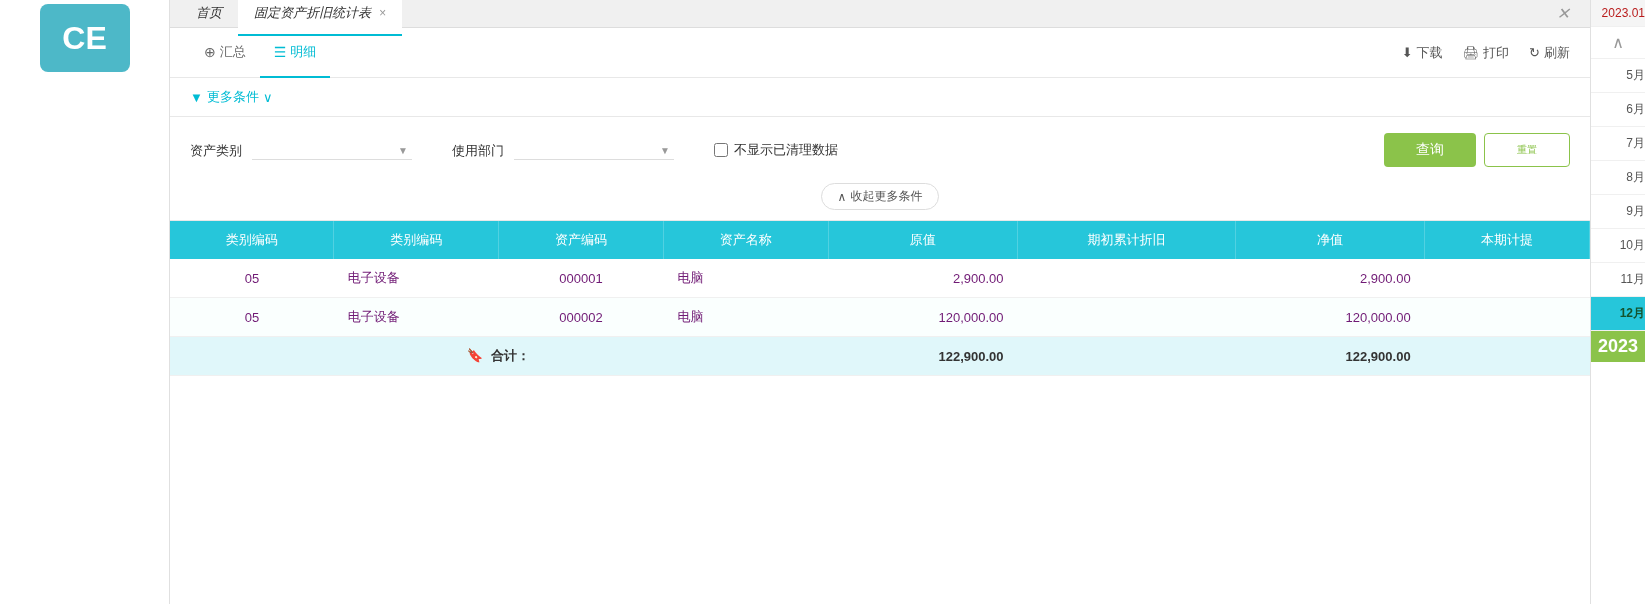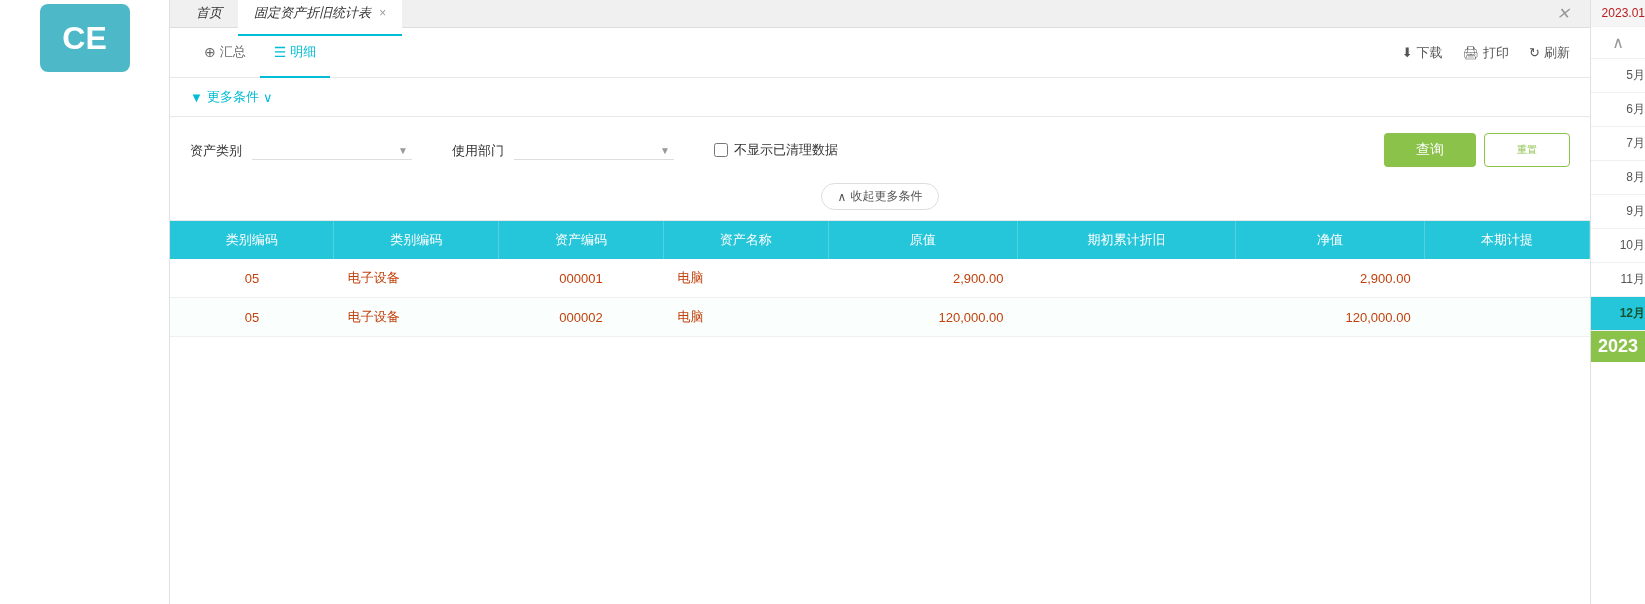--- a/index.html
+++ b/index.html
@@ -293,21 +293,21 @@
     tbody tr {
       background: #fff;
       border-bottom: 1px solid #f0f0f0;
     }
     tbody tr:nth-child(even) {
       background: #fafffe;
     }
     tbody td {
       padding: 10px 14px;
       text-align: center;
-      color: #c2410c;
+      color: #701a75;
     }
     tbody td.left {
       text-align: left;
     }
     tbody td.right {
       text-align: right;
     }
     .total-row {
       background: #e0f7fa !important;
     }
@@ -500,20 +500,32 @@
           <tr>
       <td class="center">05</td>
       <td class="left">电子设备</td>
       <td class="center">000002</td>
       <td class="left">电脑</td>
       <td class="right">120,000.00</td>
       <td class="center"></td>
       <td class="right">120,000.00</td>
       <td class="center"></td>
     </tr>
+          <tr class="total-row">
+    <td></td>
+    <td colspan="2" style="text-align:center;">
+      <span class="total-icon">🔖</span>
+      合计：
+    </td>
+    <td></td>
+    <td class="right">122,900.00</td>
+    <td></td>
+    <td class="right">122,900.00</td>
+    <td></td>
+  </tr>
         </tbody>
     </table>
   </div>
 </div>
 
 <div class="month-sidebar">
   <div class="month-header">2023.01</div>
   <div class="month-nav-btn">∧</div>
   <div class="month-item">5月</div>
   <div class="month-item">6月</div>

